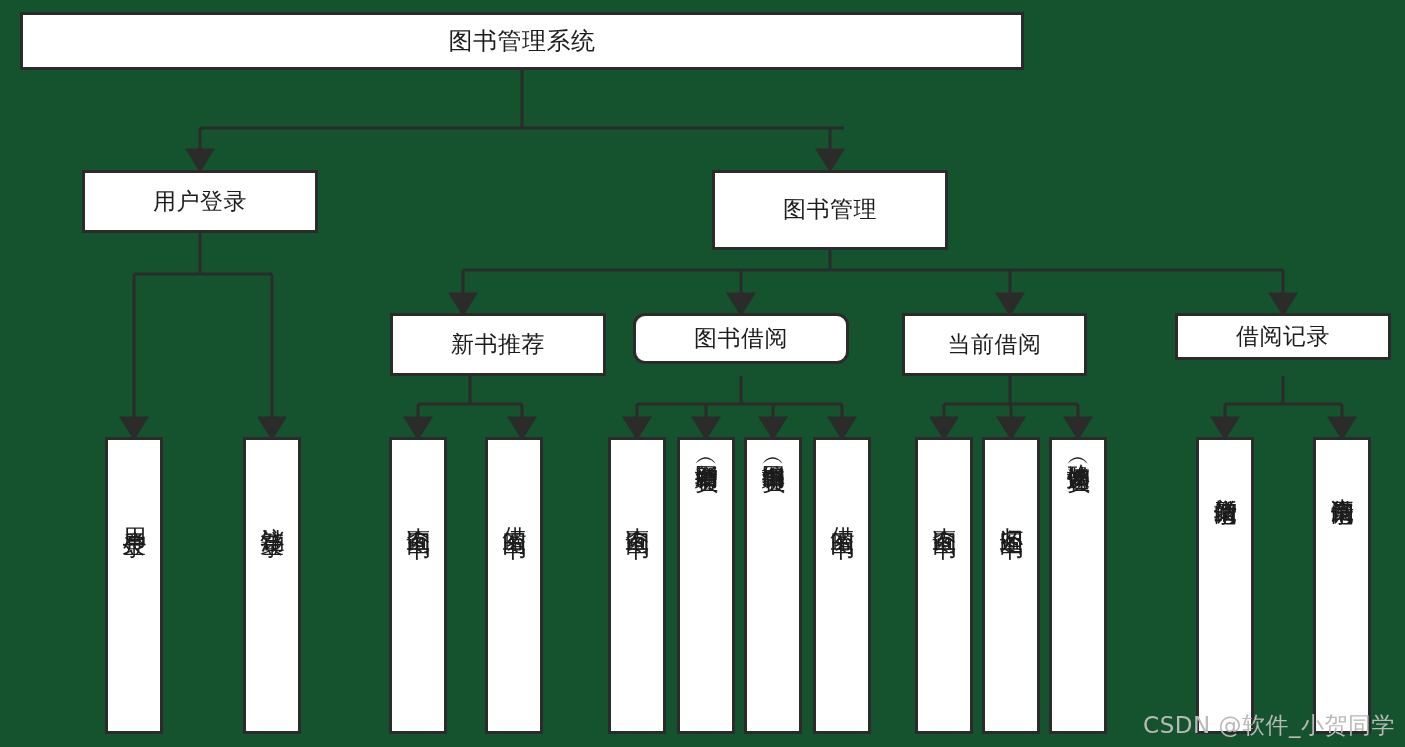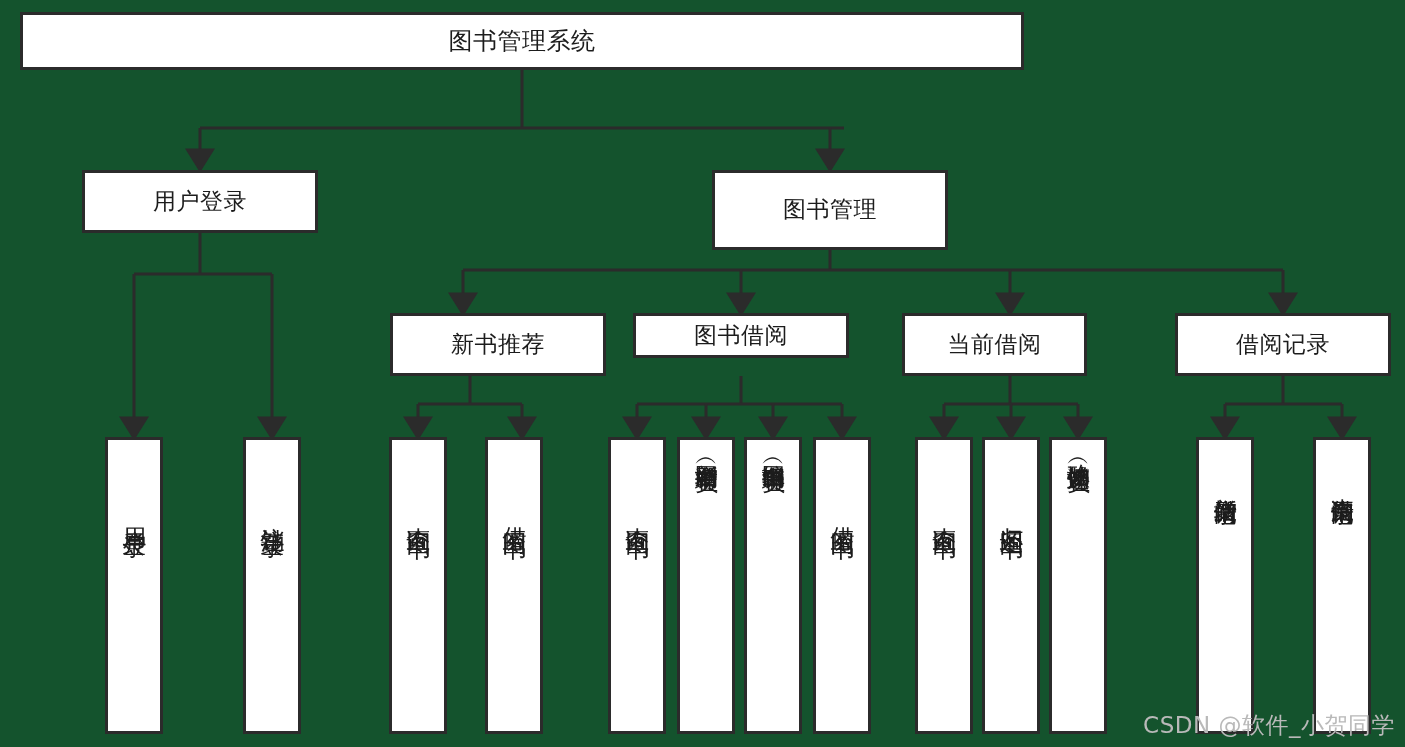--- a/index.html
+++ b/index.html
@@ -140,29 +140,29 @@
   </div>
 
   <div class="node horiz" style="left:712px;top:170px;width:236px;height:80px;">
     <span class="label">图书管理</span>
   </div>
 
   <div class="node horiz" style="left:362px;top:313px;width:216px;height:63px;margin-left:28px;">
     <span class="label">新书推荐</span>
   </div>
 
-  <div class="node horiz" style="left:633px;top:313px;width:216px;height:45px;">
+  <div class="node horiz" style="left:633px;top:313px;width:216px;height:51px;border-radius:12px;">
     <span class="label">图书借阅</span>
   </div>
 
   <div class="node horiz" style="left:902px;top:313px;width:185px;height:63px;">
     <span class="label">当前借阅</span>
   </div>
 
-  <div class="node horiz" style="left:1175px;top:313px;width:216px;height:63px;">
+  <div class="node horiz" style="left:1175px;top:313px;width:216px;height:47px;">
     <span class="label">借阅记录</span>
   </div>
 
   <div class="node vert" style="left:105px;top:437px;width:58px;height:297px;padding-top:68px;">
     <span class="label">用户登录</span>
   </div>
 
   <div class="node vert" style="left:243px;top:437px;width:58px;height:297px;padding-top:68px;">
     <span class="label">注销登录</span>
   </div>

